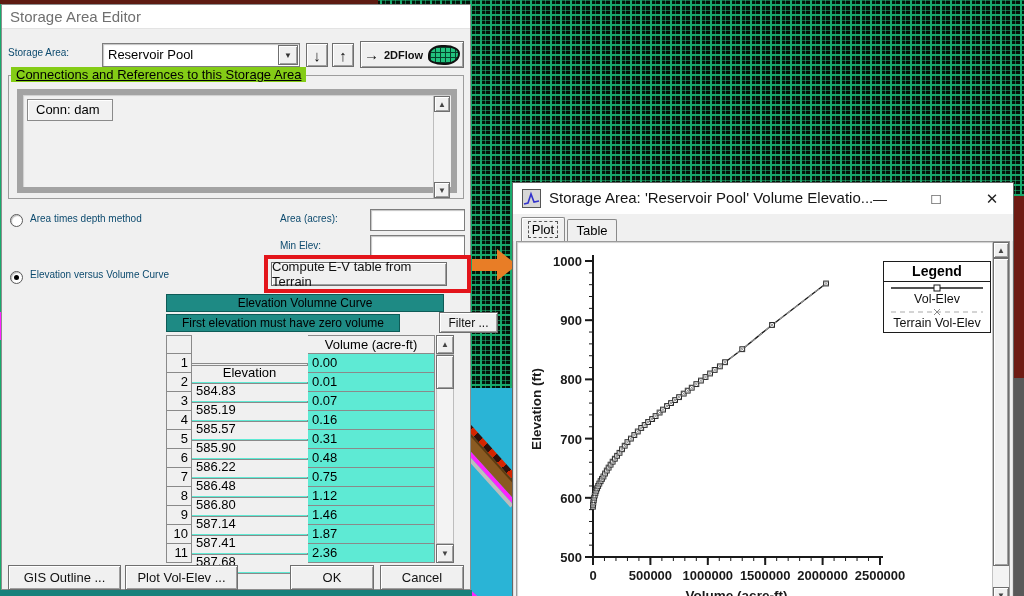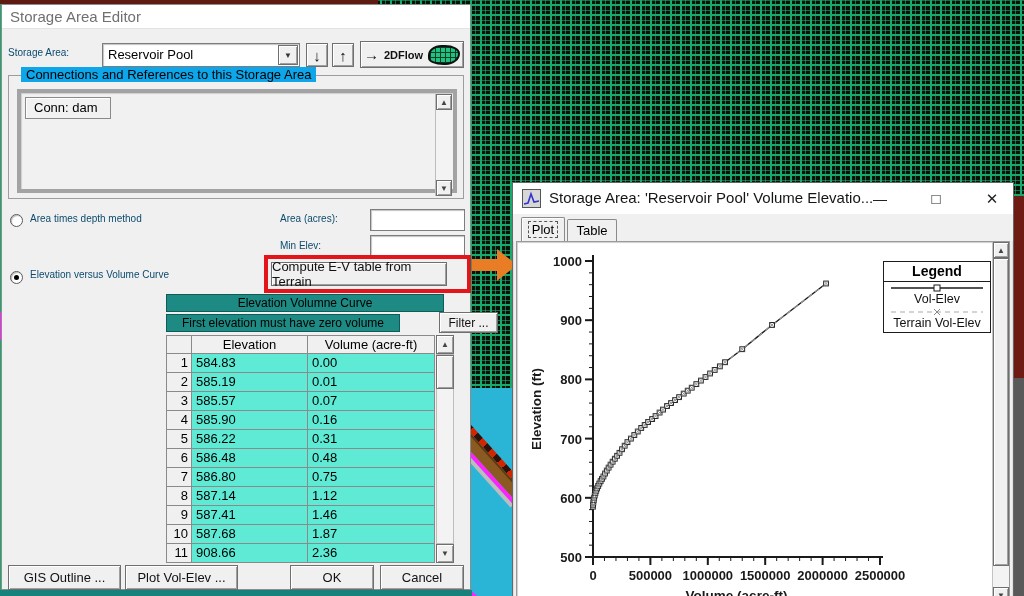--- a/index.html
+++ b/index.html
@@ -53,24 +53,24 @@
   #btn-down { left:304px; top:38px; width:22px; height:24px; font-size:15px; font-weight:bold; }
   #btn-up { left:330px; top:38px; width:22px; height:24px; font-size:15px; font-weight:bold; }
   #btn-2dflow { left:358px; top:36px; width:104px; height:27px; gap:5px; }
   #flow-arrow { font-size:15px; font-weight:bold; }
   #flow-label { font-size:11px; font-weight:bold; }
   #flow-blob { width:32px; height:20px; background-color:#22c27e; border:2px solid #101010;
     border-radius:45% 50% 48% 52% / 55% 45% 62% 38%;
     background-image:repeating-linear-gradient(0deg,#06402a 0 1px,transparent 1px 5px),
                      repeating-linear-gradient(90deg,#06402a 0 1px,transparent 1px 5px); }
   #groupbox { left:6px; top:70px; width:456px; height:124px; border:1px solid #9d9d9d; }
-  #group-legend { position:absolute; left:12px; top:-9px; background:#0ea5e9; padding:0 5px;
-    font-size:13px; }
+  #group-legend { position:absolute; left:2px; top:-9px; background:#84cc16; padding:0 5px;
+    font-size:13px;text-decoration:underline; }
   #conn-list { position:absolute; left:8px; top:13px; width:440px; height:104px;
-    background:#f1f1f1; border:4px solid #a3a3a3; box-shadow:inset 1px 1px 1px #cfcfcf; }
+    background:#f1f1f1; border:6px solid #a3a3a3; box-shadow:inset 1px 1px 1px #cfcfcf; }
   #conn-chip { position:absolute; left:4px; top:4px; padding:2px 12px 3px 8px; font-size:13px;
     background:#f1f1f1; border:1px solid #8a8a8a; box-shadow:inset 1px 1px 0 #fff; }
   .vsb { position:absolute; width:17px; background:#f3f3f3; border-left:1px solid #bdbdbd; }
   .sb-btn { position:absolute; left:0; width:16px; height:16px; font-size:8px; color:#444;
     display:flex; align-items:center; justify-content:center; }
   #conn-sb { right:1px; top:1px; height:102px; }
   .radio { position:absolute; width:13px; height:13px; border-radius:50%;
     border:1px solid #5a5a5a; background:#fff; box-shadow:inset 1px 1px 1px #bbb; }
   .radio.sel::after { content:""; position:absolute; left:3px; top:3px; width:5px; height:5px;
     border-radius:50%; background:#000; }
@@ -91,21 +91,21 @@
   #btn-filter { left:401px; top:307px; width:59px; height:21px; font-size:12px;margin-left:36px; }
   #grid { left:164px; top:330px; width:270px; }
   .thead { display:flex; height:19px; font-size:13px; }
   .trow { display:flex; height:19px; font-size:13px; }
   .tnum { width:26px; background:#f0f0f0; border:1px solid #8a8a8a; border-top:none;
     text-align:right; padding:1px 3px 0 0; }
   .thead .tnum { border-top:1px solid #8a8a8a; }
   .tcell { background:#5eead4; border-bottom:1px solid #8a8a8a; border-right:1px solid #8a8a8a;
     padding:1px 0 0 4px; }
   .thead .tcell { background:#f0f0f0; text-align:center; padding-left:0; border-top:1px solid #8a8a8a; }
-  .c-elev { width:116px; }
+  .c-elev { width:116px;margin-top:28px; }
   .c-vol { width:127px; }
   #tbl-sb-up { left:434px; top:330px; width:18px; height:19px; font-size:8px; }
   #tbl-sb-track { left:434px; top:349px; width:18px; height:190px; background:#f3f3f3;
     border:1px solid #bdbdbd; }
   #tbl-sb-thumb { left:434px; top:350px; width:18px; height:34px; }
   #tbl-sb-down { left:434px; top:539px; width:18px; height:19px; font-size:8px; }
   #btn-gis { left:6px; top:560px; width:113px; height:25px; }
   #btn-plotve { left:123px; top:560px; width:113px; height:25px; }
   #btn-ok { left:288px; top:560px; width:84px; height:25px; }
   #btn-cancel { left:378px; top:560px; width:84px; height:25px; }

